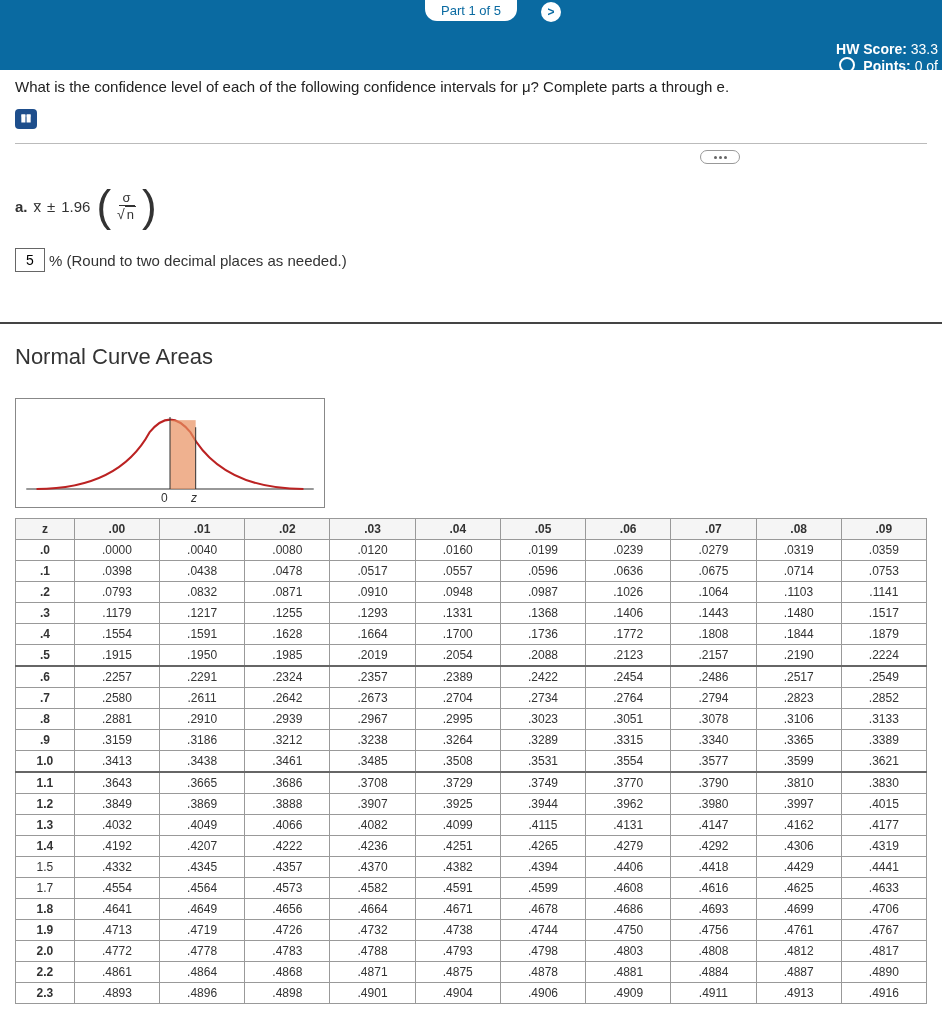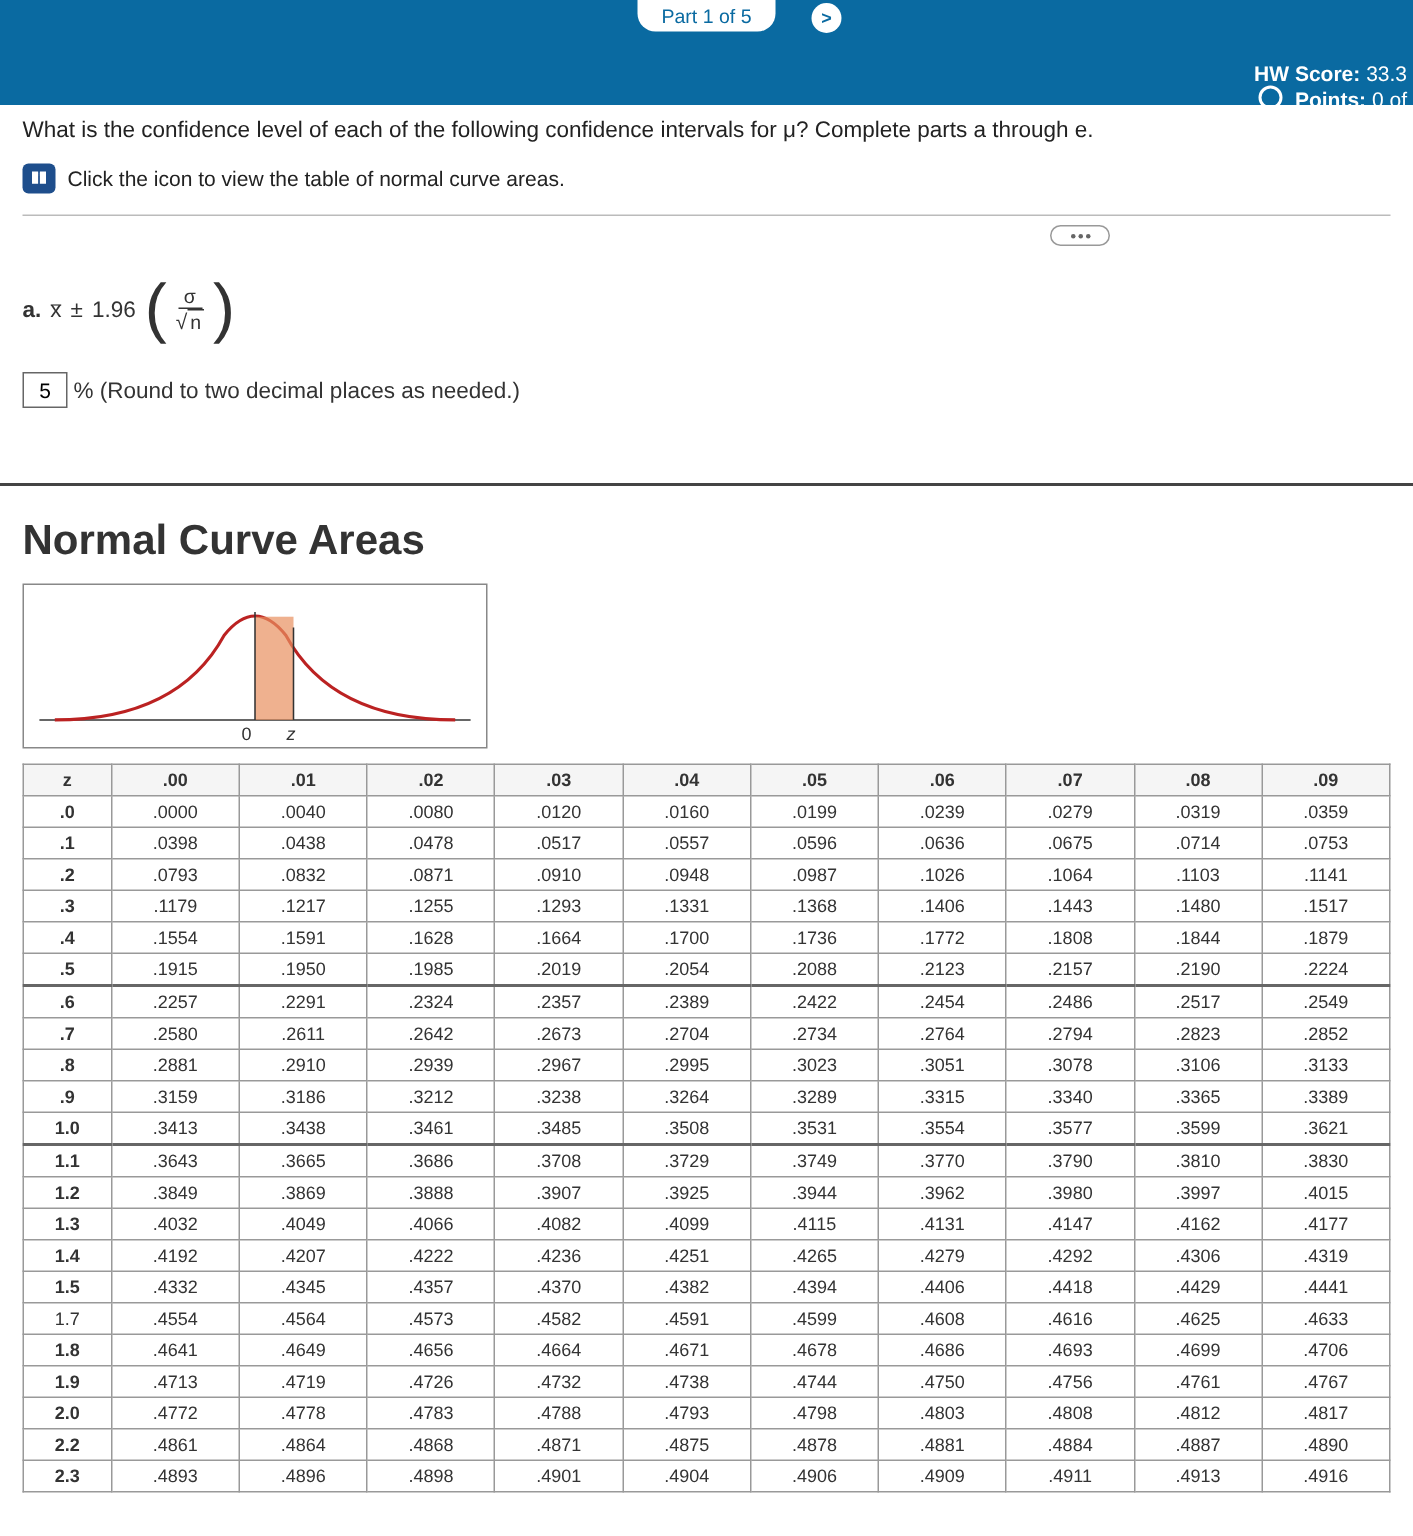--- a/index.html
+++ b/index.html
@@ -21,21 +21,21 @@
   .paren { font-size: 44px; font-weight: 100; line-height: 1; }
   .frac { display: inline-flex; flex-direction: column; align-items: center; font-size: 13px; margin: 0 2px; }
   .frac .num { border-bottom: 1px solid #333; padding: 0 4px; }
   .frac .den { padding: 0 4px; }
   .sqrt { display: inline-flex; align-items: flex-start; }
   .sqrt-sign { font-size: 14px; }
   .sqrt-arg { border-top: 1px solid #333; padding: 0 2px; }
   .answer-row { padding: 10px 15px 20px 15px; font-size: 15px; display: flex; align-items: center; gap: 4px; }
   .answer-input { width: 30px; height: 24px; border: 1px solid #666; text-align: center; font-size: 14px; }
   .section2 { margin-top: 30px; border-top: 2px solid #444; padding: 20px 15px; }
-  .section2 h2 { font-size: 28px; font-weight: bold; margin-bottom: 13px; }
+  .section2 h2 { font-size: 22px; font-weight: normal; margin-bottom: 28px; }
   .curve-box { width: 310px; height: 110px; border: 1px solid #888; margin-bottom: 10px; position: relative; background: #fff; }
   .curve-box svg { width: 100%; height: 100%; }
   .ztable { border-collapse: collapse; font-size: 12px; width: 100%; }
   .ztable th, .ztable td { border: 1px solid #999; padding: 3px 6px; text-align: center; background: #fff; }
   .ztable th { font-weight: bold; background: #f5f5f5; }
   .ztable tbody tr.group-break td { border-top: 2px solid #666; }
   .xbar { position: relative; display: inline-block; }
   .xbar::before { content: "_"; position: absolute; top: -0.6em; left: 0; width: 100%; text-align: center; font-size: 0.8em; }
 </style>
 </head>
@@ -60,21 +60,20 @@
 
 <div class="question">What is the confidence level of each of the following confidence intervals for μ? Complete parts a through e.</div>
 
 <div class="hint-row">
   <span class="book-icon">
     <svg viewBox="0 0 24 24">
         <path fill="#fff" d="M4 4h7v14H4zM13 4h7v14h-7z"></path>
         <path stroke="#fff" stroke-width="1" d="M4 6h7M4 8h7M13 6h7M13 8h7" fill="none"></path>
       </svg>
   </span>
-  <span>Click the icon to view the table of normal curve areas.</span>
 </div>
 
 <hr class="thin">
 <div class="dots-pill">
     <span></span>
     <span></span>
     <span></span>
   </div>
 
 <div class="part-a">
@@ -322,21 +321,21 @@
           <td>.4222</td>
           <td>.4236</td>
           <td>.4251</td>
           <td>.4265</td>
           <td>.4279</td>
           <td>.4292</td>
           <td>.4306</td>
           <td>.4319</td>
         </tr>
         <tr>
-          <td style="font-weight: bold; margin-top: 17px;">1.5</td>
+          <td style="font-weight: normal; margin-top: 17px;">1.5</td>
           <td>.4332</td>
           <td>.4345</td>
           <td>.4357</td>
           <td>.4370</td>
           <td>.4382</td>
           <td>.4394</td>
           <td>.4406</td>
           <td>.4418</td>
           <td>.4429</td>
           <td>.4441</td>

